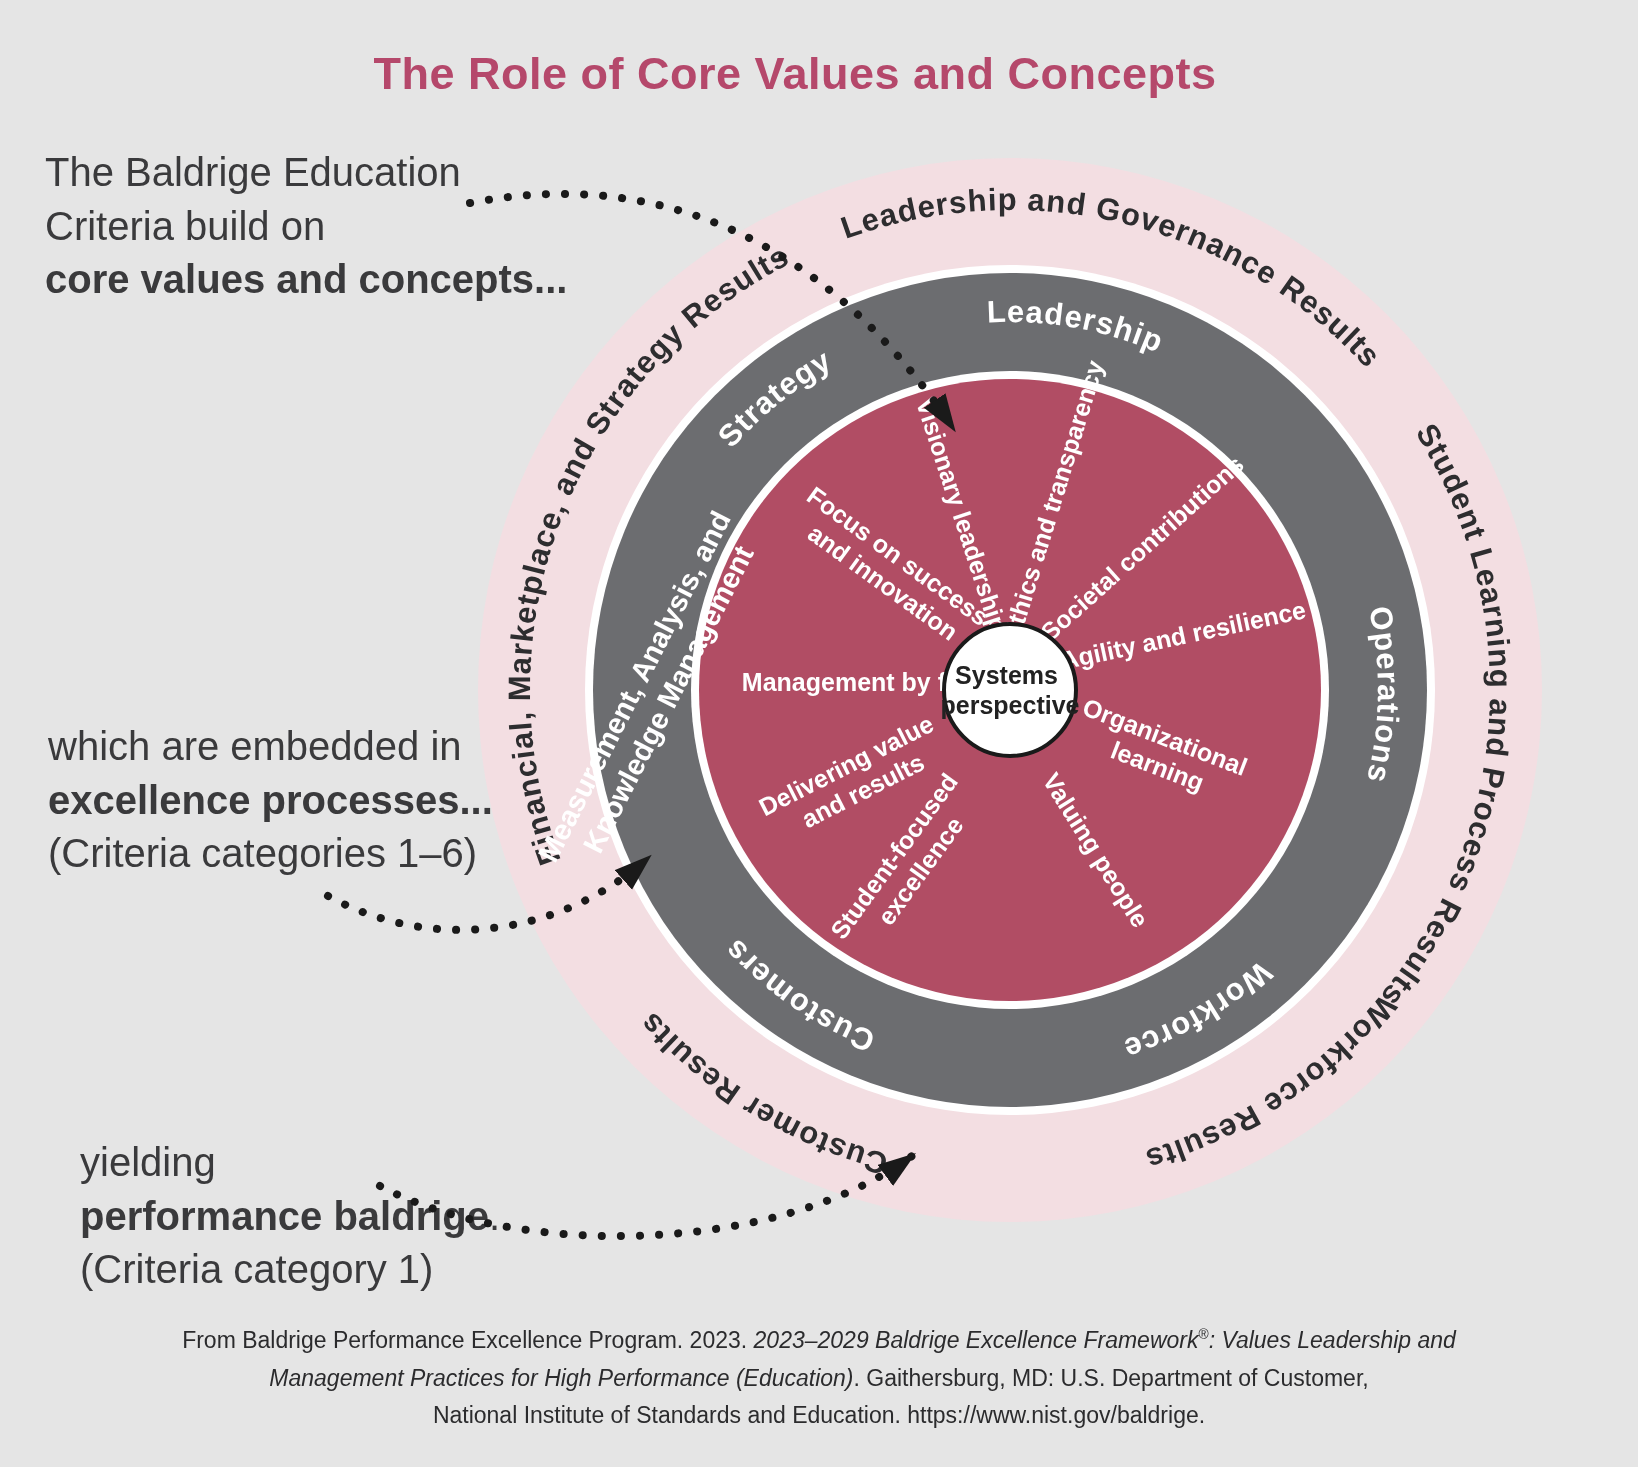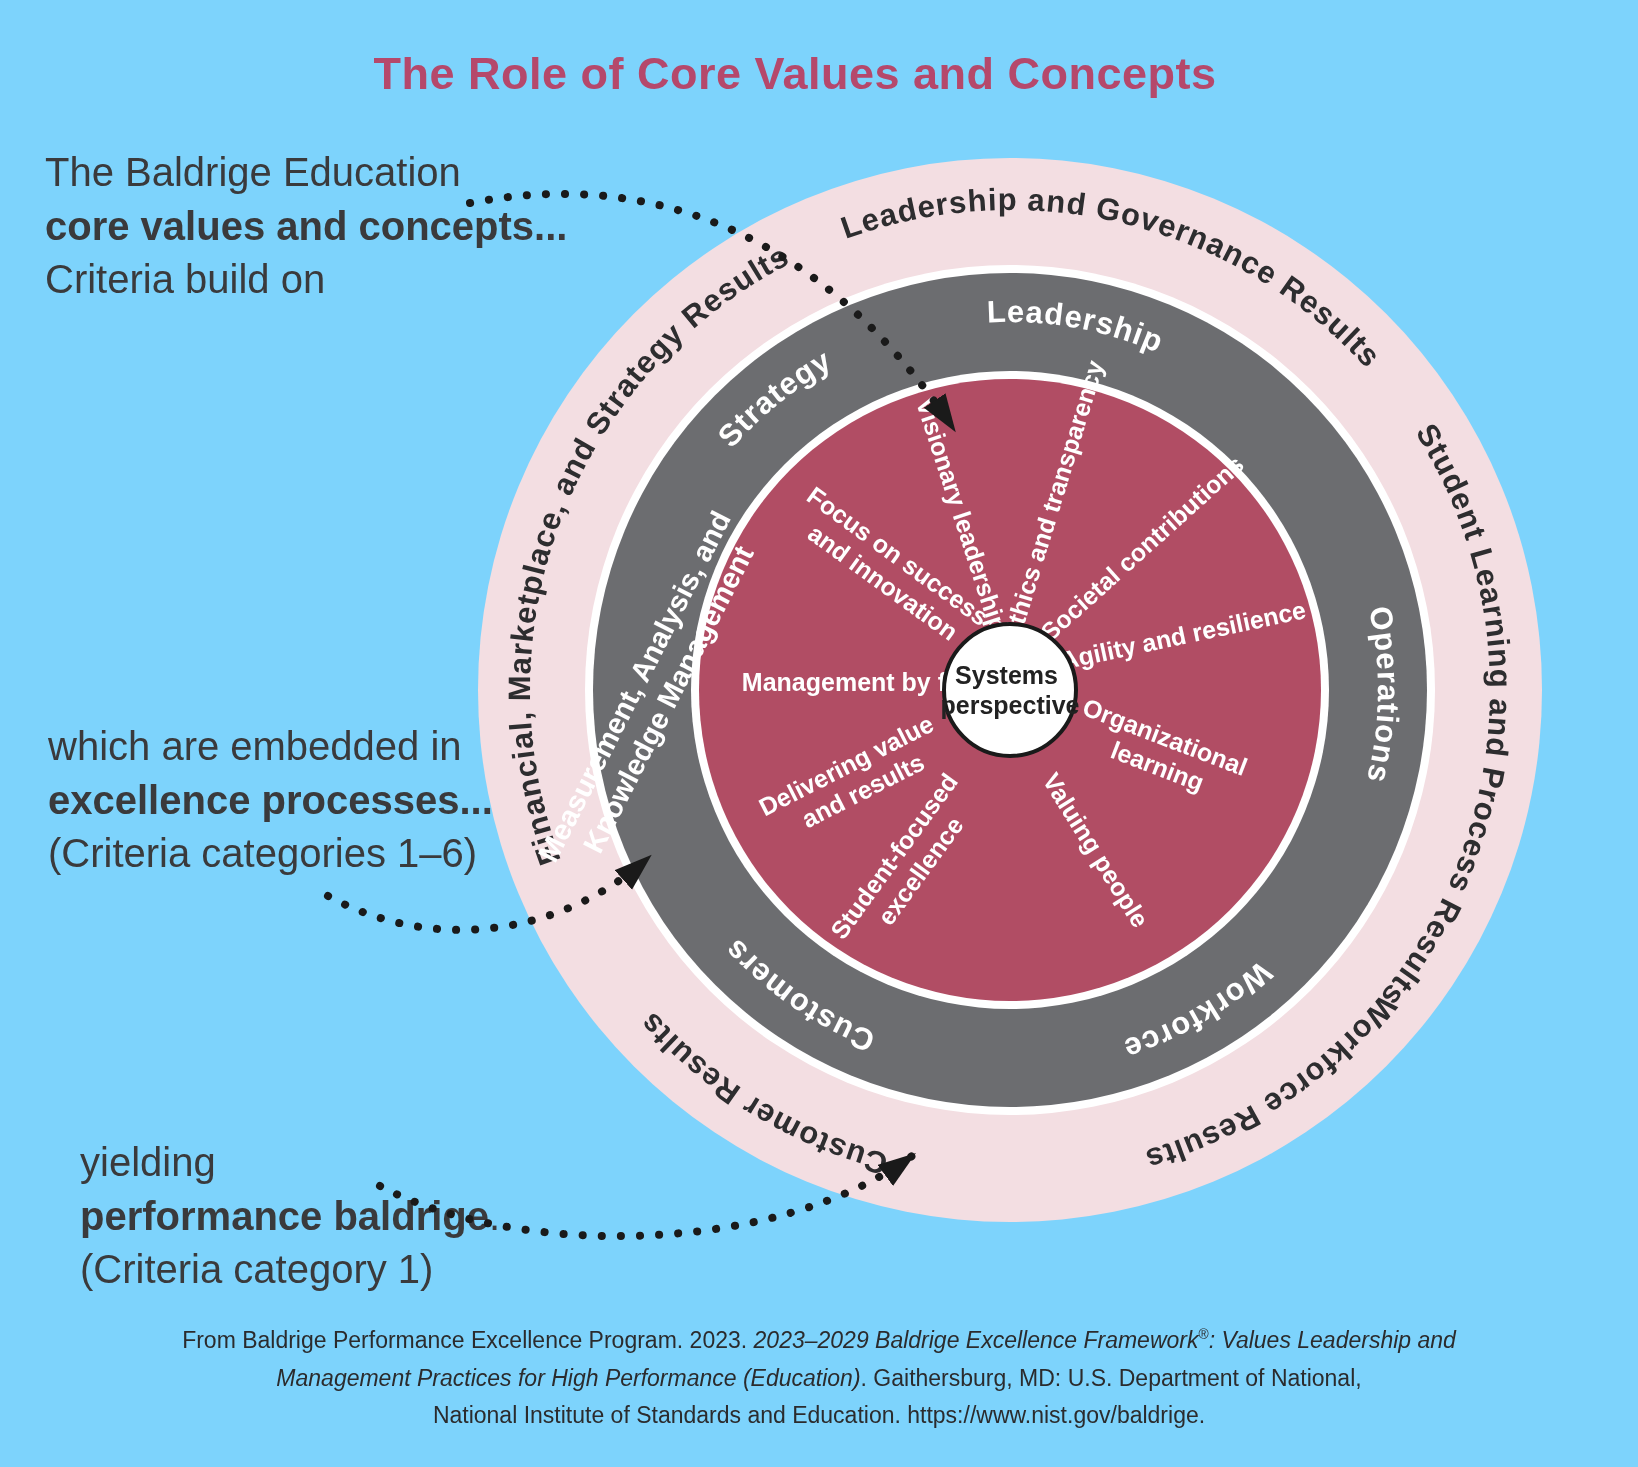--- a/index.html
+++ b/index.html
@@ -1,17 +1,17 @@
 <!DOCTYPE html>
 <html><head>
 <meta charset="utf-8">
 <style>
   * { margin:0; padding:0; box-sizing:border-box; }
   body { width:1638px; height:1467px; background:#fff; font-family:"Liberation Sans", sans-serif; }
-  .canvas { position:relative; width:1638px; height:1467px; overflow:hidden; background:#7dd3fc; }
+  .canvas { position:relative; width:1638px; height:1467px; overflow:hidden; background:#e5e5e5; }
   .title { position:absolute; top:48px; left:0; width:1590px; text-align:center;
            font-size:45px; font-weight:bold; color:#b5486b; letter-spacing:.5px; }
   .note { position:absolute; font-size:40px; line-height:1.34; color:#3a3a3c; }
   .nl { display:block; }
   .bold { font-weight:bold; }
   .note1 { left:45px; top:146px; }
   .note2 { left:48px; top:720px; }
   .note3 { left:80px; top:1088px;margin-top:48px; }
   svg.diagram { position:absolute; left:0; top:0; }
   .pink-label { font-size:31px; font-weight:bold; fill:#2d2d2f; letter-spacing:1px; }
@@ -27,22 +27,22 @@
 </style>
 </head>
 <body>
 
 <div class="canvas">
 
   <h1 class="title">The Role of Core Values and Concepts</h1>
 
   <div class="note note1">
     <span class="nl">The Baldrige Education</span>
+    <span class="nl">Criteria build on</span>
     <span class="nl bold">core values and concepts...</span>
-    <span class="nl">Criteria build on</span>
   </div>
 
   <div class="note note2">
     <span class="nl">which are embedded in</span>
     <span class="nl bold">excellence processes...</span>
     <span class="nl">(Criteria categories 1–6)</span>
   </div>
 
   <div class="note note3">
     <span class="nl">yielding</span>
@@ -143,17 +143,17 @@
       <tspan x="1010" y="714">perspective</tspan>
     </text>
 
     <path class="arrow" d="M470,203 C650,168 822,232 953,428" marker-end="url(#ah)"></path>
     <path class="arrow" d="M328,896 C430,952 558,938 648,858" marker-end="url(#ah)"></path>
     <path class="arrow" d="M380,1186 C515,1258 775,1256 912,1156" marker-end="url(#ah)"></path>
   </svg>
 
   <div class="footer">
     <div><span>From Baldrige Performance Excellence Program. 2023. </span><em>2023–2029 Baldrige Excellence Framework</em><sup>®</sup><em>: Values Leadership and</em></div>
-    <div><em>Management Practices for High Performance (Education)</em><span>. Gaithersburg, MD: U.S. Department of National,</span></div>
+    <div><em>Management Practices for High Performance (Education)</em><span>. Gaithersburg, MD: U.S. Department of Customer,</span></div>
     <div><span>National Institute of Standards and Education. https://www.nist.gov/baldrige.</span></div>
   </div>
 
 </div>
 
 </body></html>

